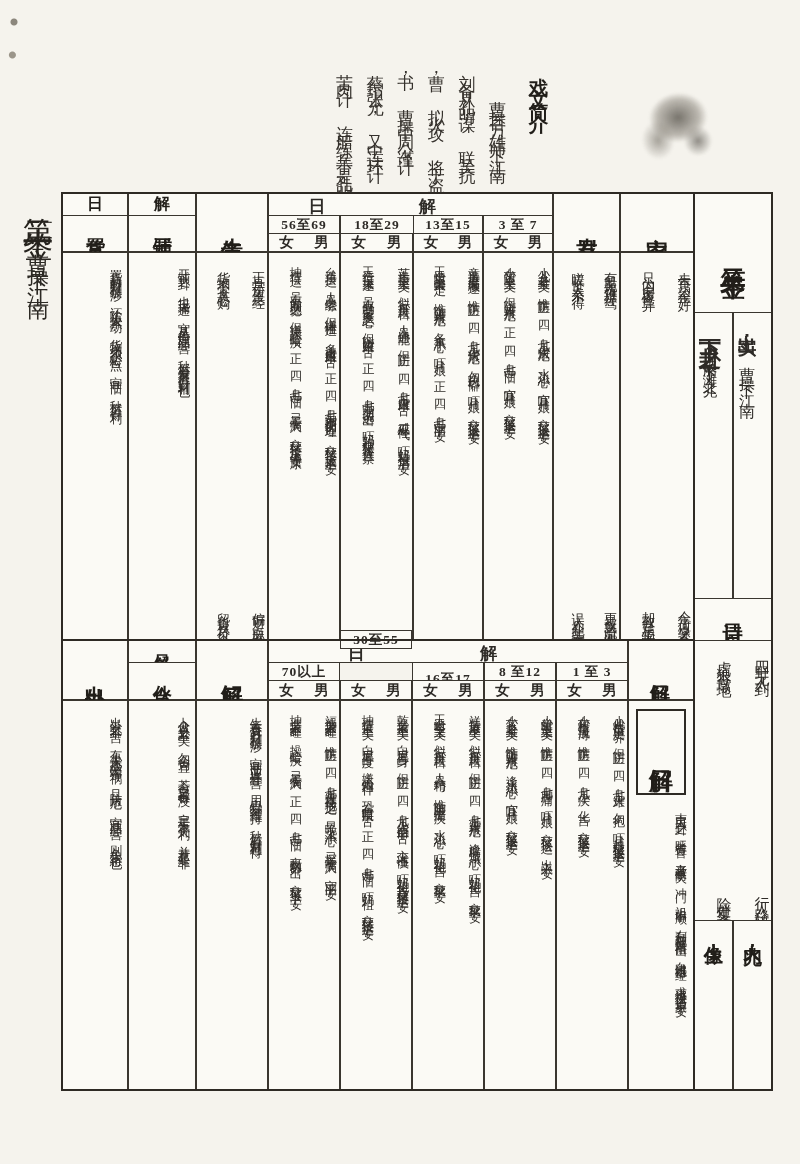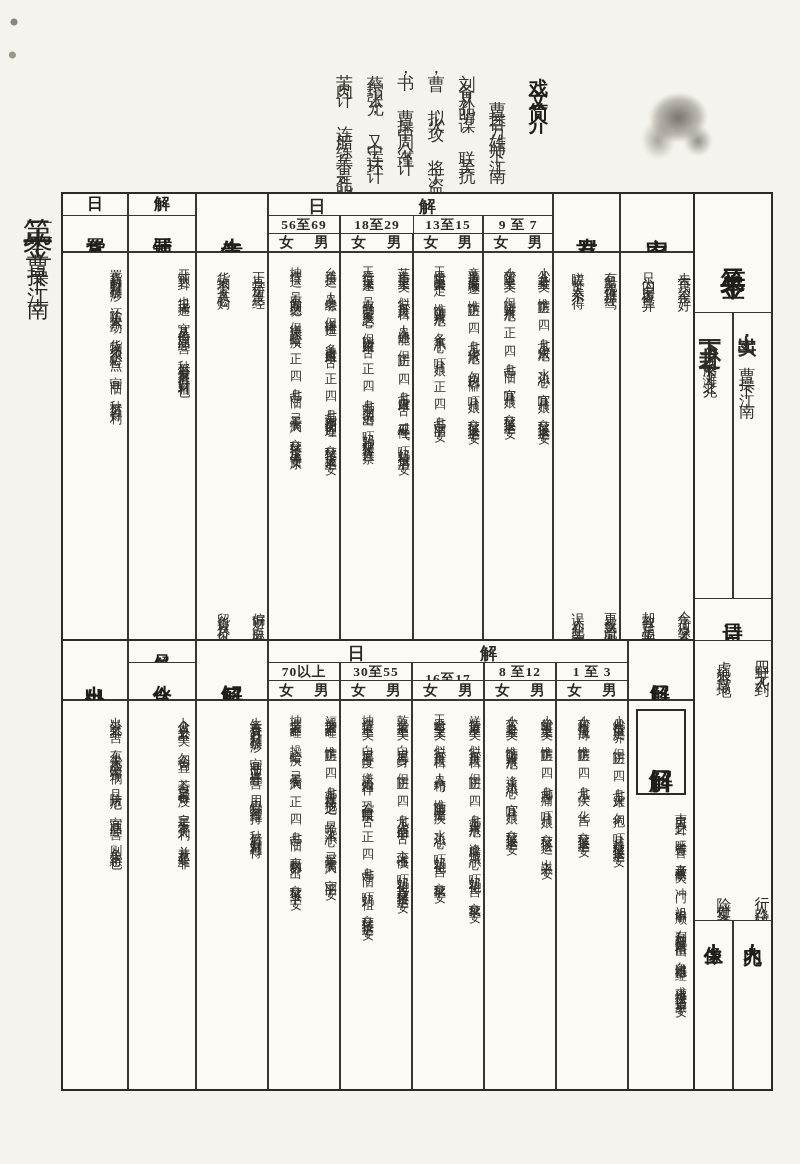--- a/index.html
+++ b/index.html
@@ -64,21 +64,21 @@
     </div>
 
   <div class="cell" style="left:268px;top:193px;width:285px;height:23px;">
     <span class="gh" style="left:14%;">日</span>
     <span class="gh" style="left:53%;">解</span>
   </div>
 
   <div class="cell cen agelbl" style="left:268px;top:215px;width:72px;height:19px;">56至69</div>
   <div class="cell cen agelbl" style="left:340px;top:215px;width:74px;height:19px;">18至29</div>
   <div class="cell cen agelbl" style="left:413px;top:215px;width:70px;height:19px;">13至15</div>
-  <div class="cell cen agelbl" style="left:483px;top:215px;width:70px;height:19px;">9 至 7</div>
+  <div class="cell cen agelbl" style="left:483px;top:215px;width:70px;height:19px;">3 至 7</div>
 
   <div class="cell gender" style="left:268px;top:233px;width:72px;height:19px;">
     <span>女</span>
       <span>男</span>
     </div>
   <div class="cell gender" style="left:340px;top:233px;width:73px;height:19px;">
     <span>女</span>
       <span>男</span>
     </div>
   <div class="cell gender" style="left:413px;top:233px;width:70px;height:19px;">
@@ -166,21 +166,21 @@
   <div class="cell cen" style="left:196px;top:640px;width:72px;height:60px;">
     <span class="v hdr" style="font-size:22px;letter-spacing:2px;">解日</span>
     </div>
 
   <div class="cell" style="left:268px;top:640px;width:360px;height:23px;">
     <span class="gh" style="left:22%;">日</span>
     <span class="gh" style="left:59%;">解</span>
   </div>
 
   <div class="cell cen agelbl" style="left:268px;top:662px;width:72px;height:19px;">70以上</div>
-  <div class="cell cen agelbl" style="left:340px;top:662px;width:72px;height:19px;">30至55</div>
+  <div class="cell cen agelbl" style="left:340px;top:630px;width:72px;height:19px;">30至55</div>
   <div class="cell cen agelbl" style="left:412px;top:662px;width:72px;height:33px;">16至17</div>
   <div class="cell cen agelbl" style="left:484px;top:662px;width:72px;height:19px;">8 至12</div>
   <div class="cell cen agelbl" style="left:556px;top:662px;width:72px;height:19px;">1 至 3</div>
 
   <div class="cell gender" style="left:268px;top:680px;width:72px;height:20px;">
     <span>女</span>
       <span>男</span>
     </div>
   <div class="cell gender" style="left:340px;top:680px;width:72px;height:20px;">
     <span>女</span>

